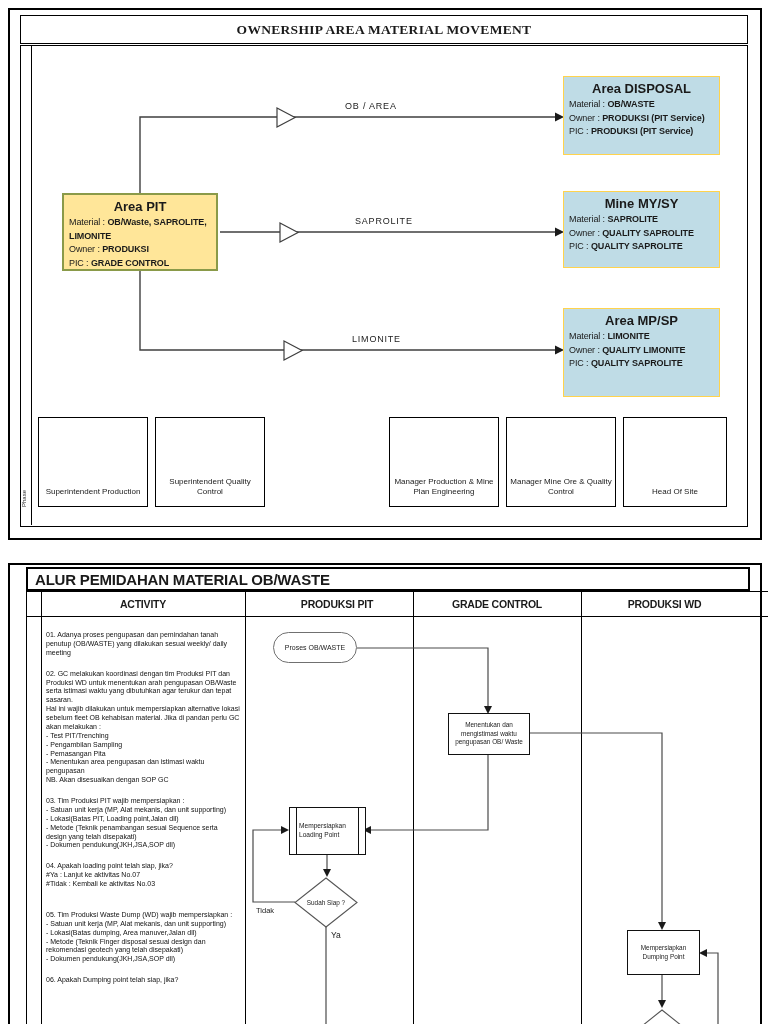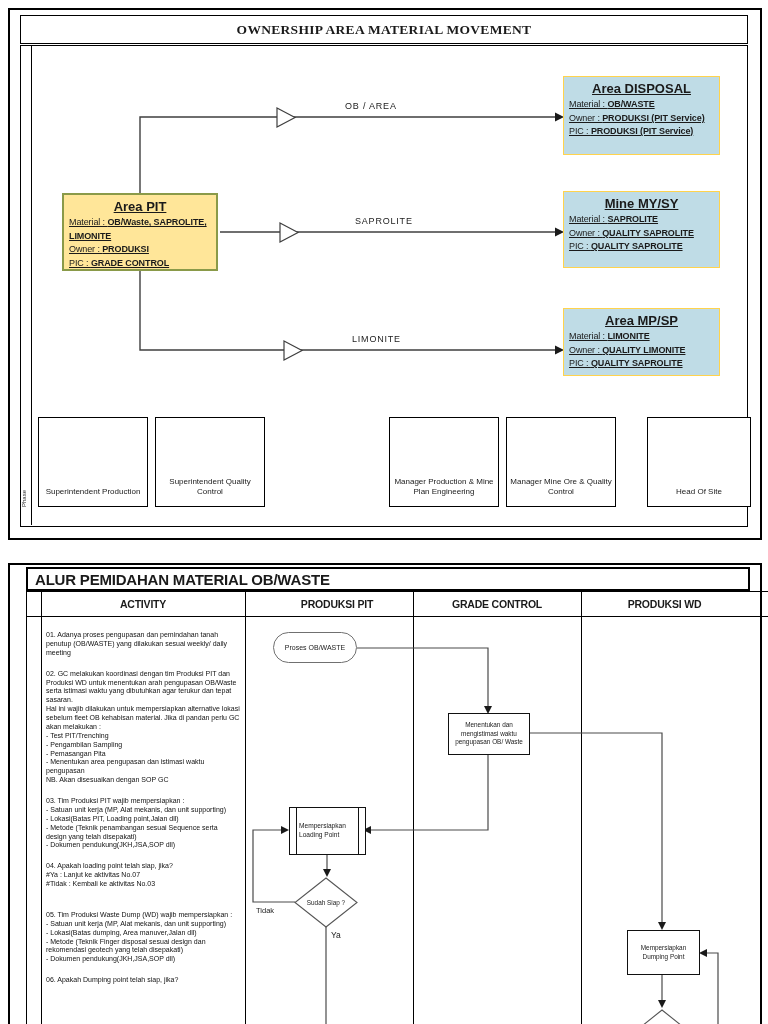--- a/index.html
+++ b/index.html
@@ -8,21 +8,21 @@
   .abs{position:absolute;}
   
   .page-border{border:2.5px solid #000;background:#fff;}
   .p1-title{border:1.8px solid #000;display:flex;align-items:center;justify-content:center;
             font-family:"Liberation Serif",serif;font-weight:bold;font-size:13.5px;letter-spacing:.3px;}
   .p1-frame{border:1.2px solid #000;}
   .phase-lane{border-right:1.2px solid #000;}
   .phase-text{position:absolute;left:1px;bottom:18px;font-size:6px;color:#333;
               writing-mode:vertical-rl;transform:rotate(180deg);}
   
-  .area-box{box-sizing:border-box;padding:3px 5px;z-index:3;text-decoration:underline;}
+  .area-box{box-sizing:border-box;padding:3px 5px;z-index:3;}
   .area-box .ttl{text-align:center;font-weight:bold;font-size:13px;margin:1px 0 2px 0;}
   .area-box .row{font-size:9px;line-height:1.5;letter-spacing:-.1px;}
   .area-box .v{font-weight:bold;}
   .pit{background:#FFE699;border:2px solid #8A9A49;}
   .blue{background:#BFDCE6;border:1.5px solid #FFD34D;}
   
   .flow-label{font-size:9px;letter-spacing:.8px;color:#222;z-index:3;}
   
   .sig-box{border:1.5px solid #000;background:#fff;display:flex;align-items:flex-end;justify-content:center;
            box-sizing:border-box;z-index:3;}
@@ -124,21 +124,21 @@
     <div class="row"><span>PIC : </span><span class="v">PRODUKSI (PIT Service)</span></div>
   </div>
 
   <div class="abs area-box blue" style="left:563px;top:191px;width:157px;height:77px;">
     <div class="ttl">Mine MY/SY</div>
     <div class="row"><span>Material : </span><span class="v">SAPROLITE</span></div>
     <div class="row"><span>Owner : </span><span class="v">QUALITY SAPROLITE</span></div>
     <div class="row"><span>PIC : </span><span class="v">QUALITY SAPROLITE</span></div>
   </div>
 
-  <div class="abs area-box blue" style="left:563px;top:308px;width:157px;height:68px;">
+  <div class="abs area-box blue" style="left:563px;top:308px;width:157px;height:89px;">
     <div class="ttl">Area MP/SP</div>
     <div class="row"><span>Material : </span><span class="v">LIMONITE</span></div>
     <div class="row"><span>Owner : </span><span class="v">QUALITY LIMONITE</span></div>
     <div class="row"><span>PIC : </span><span class="v">QUALITY SAPROLITE</span></div>
   </div>
 
   <div class="abs flow-label" style="left:345px;top:101px;">OB / AREA</div>
   <div class="abs flow-label" style="left:355px;top:216px;">SAPROLITE</div>
   <div class="abs flow-label" style="left:352px;top:334px;">LIMONITE</div>
 
@@ -147,21 +147,21 @@
     </div>
   <div class="abs sig-box" style="left:155px;top:417px;width:110px;height:90px;">
       <span>Superintendent Quality Control</span>
     </div>
   <div class="abs sig-box" style="left:389px;top:417px;width:110px;height:90px;">
       <span>Manager Production &amp; Mine Plan Engineering</span>
     </div>
   <div class="abs sig-box" style="left:506px;top:417px;width:110px;height:90px;">
       <span>Manager Mine Ore &amp; Quality Control</span>
     </div>
-  <div class="abs sig-box" style="left:623px;top:417px;width:104px;height:90px;margin-left:24px;">
+  <div class="abs sig-box" style="left:623px;top:417px;width:104px;height:90px;">
       <span>Head Of Site</span>
     </div>
 
   <div class="abs page-border" style="left:8px;top:563px;width:750px;height:470px;"></div>
   <div class="abs p2-title" style="left:26px;top:567px;width:724px;height:24px;">
     <span>ALUR PEMIDAHAN MATERIAL OB/WASTE</span>
   </div>
 
   <div class="abs t2-outer" style="left:26px;top:591px;width:721px;height:433px;">
     <div class="vline" style="left:14px;"></div>

